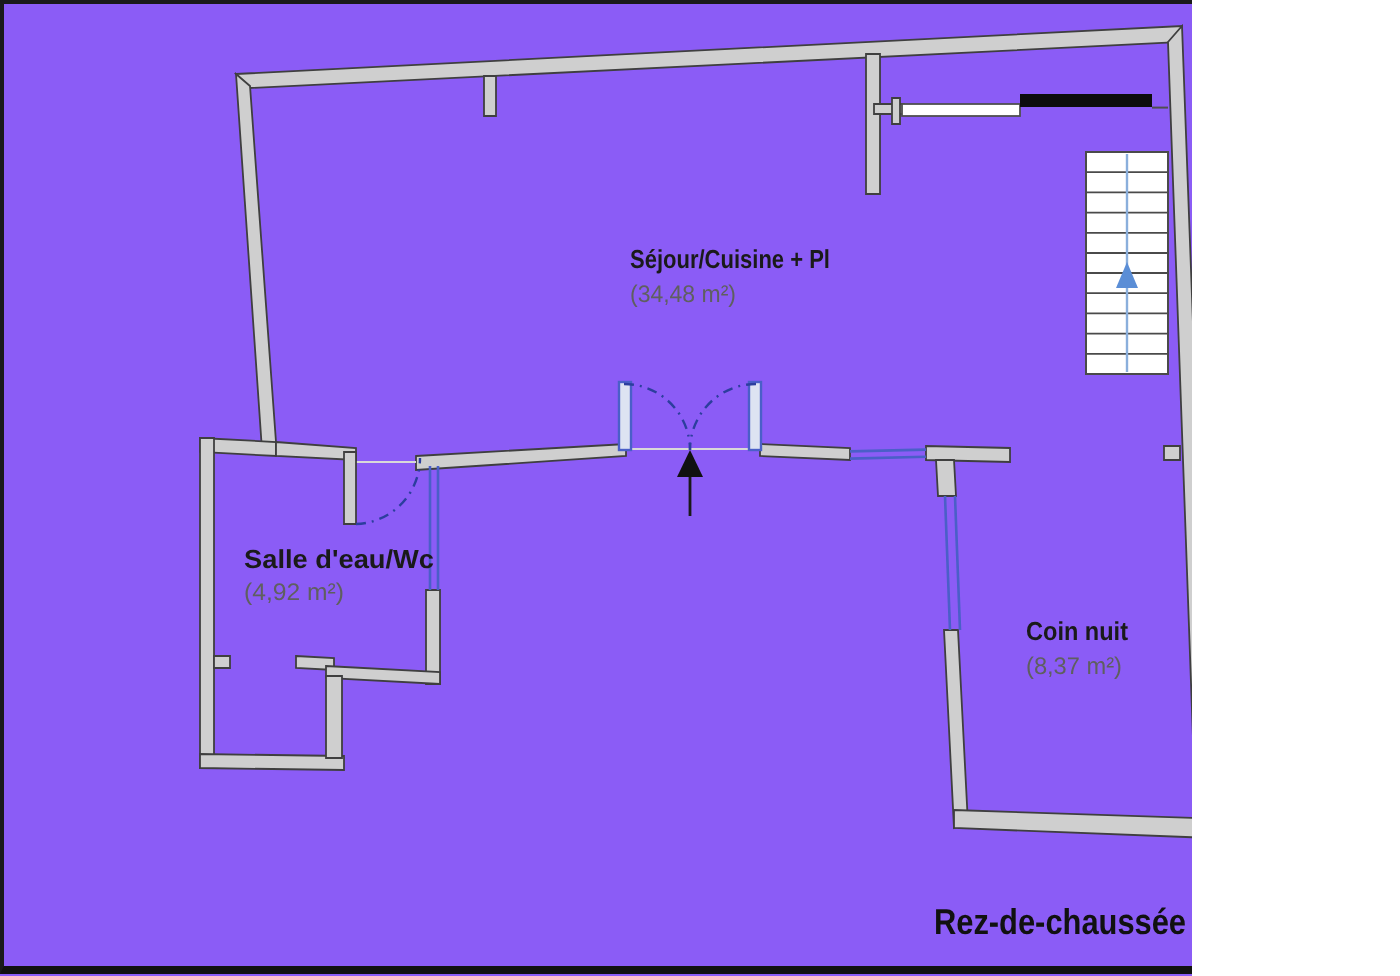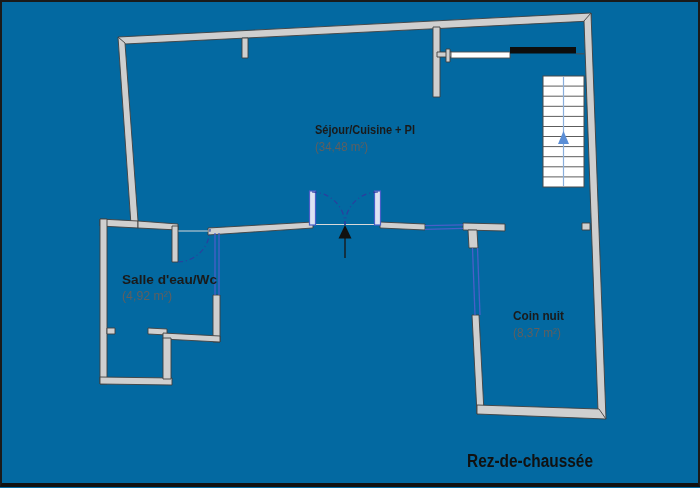--- a/index.html
+++ b/index.html
@@ -1,19 +1,19 @@
 <!DOCTYPE html>
 <html><head>
 <meta charset="utf-8">
 <style>
   html,body{margin:0;padding:0;background:#fff;}
   #page{
     position:relative;
-    width:700px;height:488px;
-    background:#0369a1;
+    width:596px;height:488px;
+    background:#8b5cf6;
     font-family:"Liberation Sans", sans-serif;
     overflow:hidden;
   }
   #frame{
     position:absolute;left:0;top:0;
     width:696px;height:481px;
     border:2px solid #1a1a1a;
     border-bottom:4px solid #111;
     pointer-events:none;
   }

